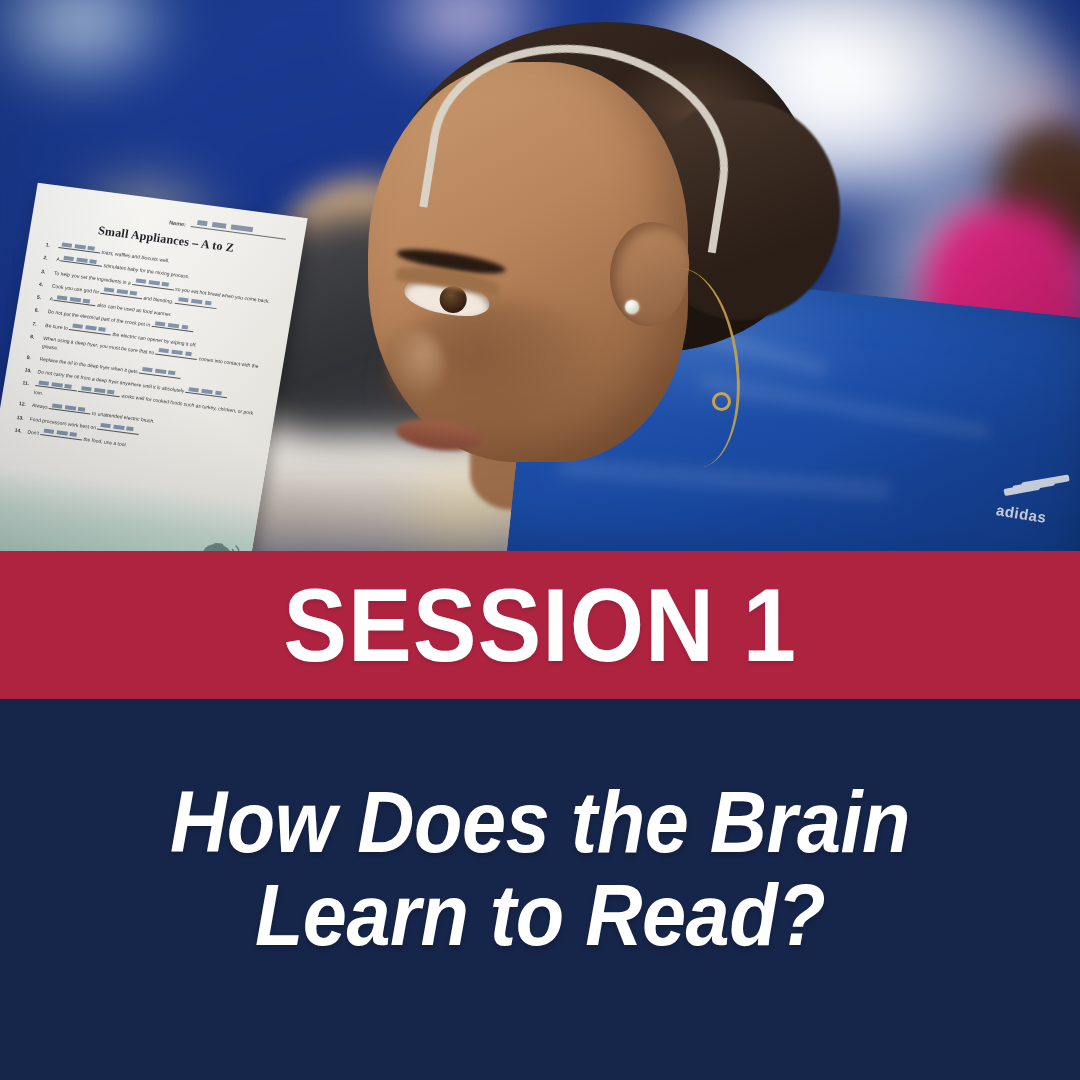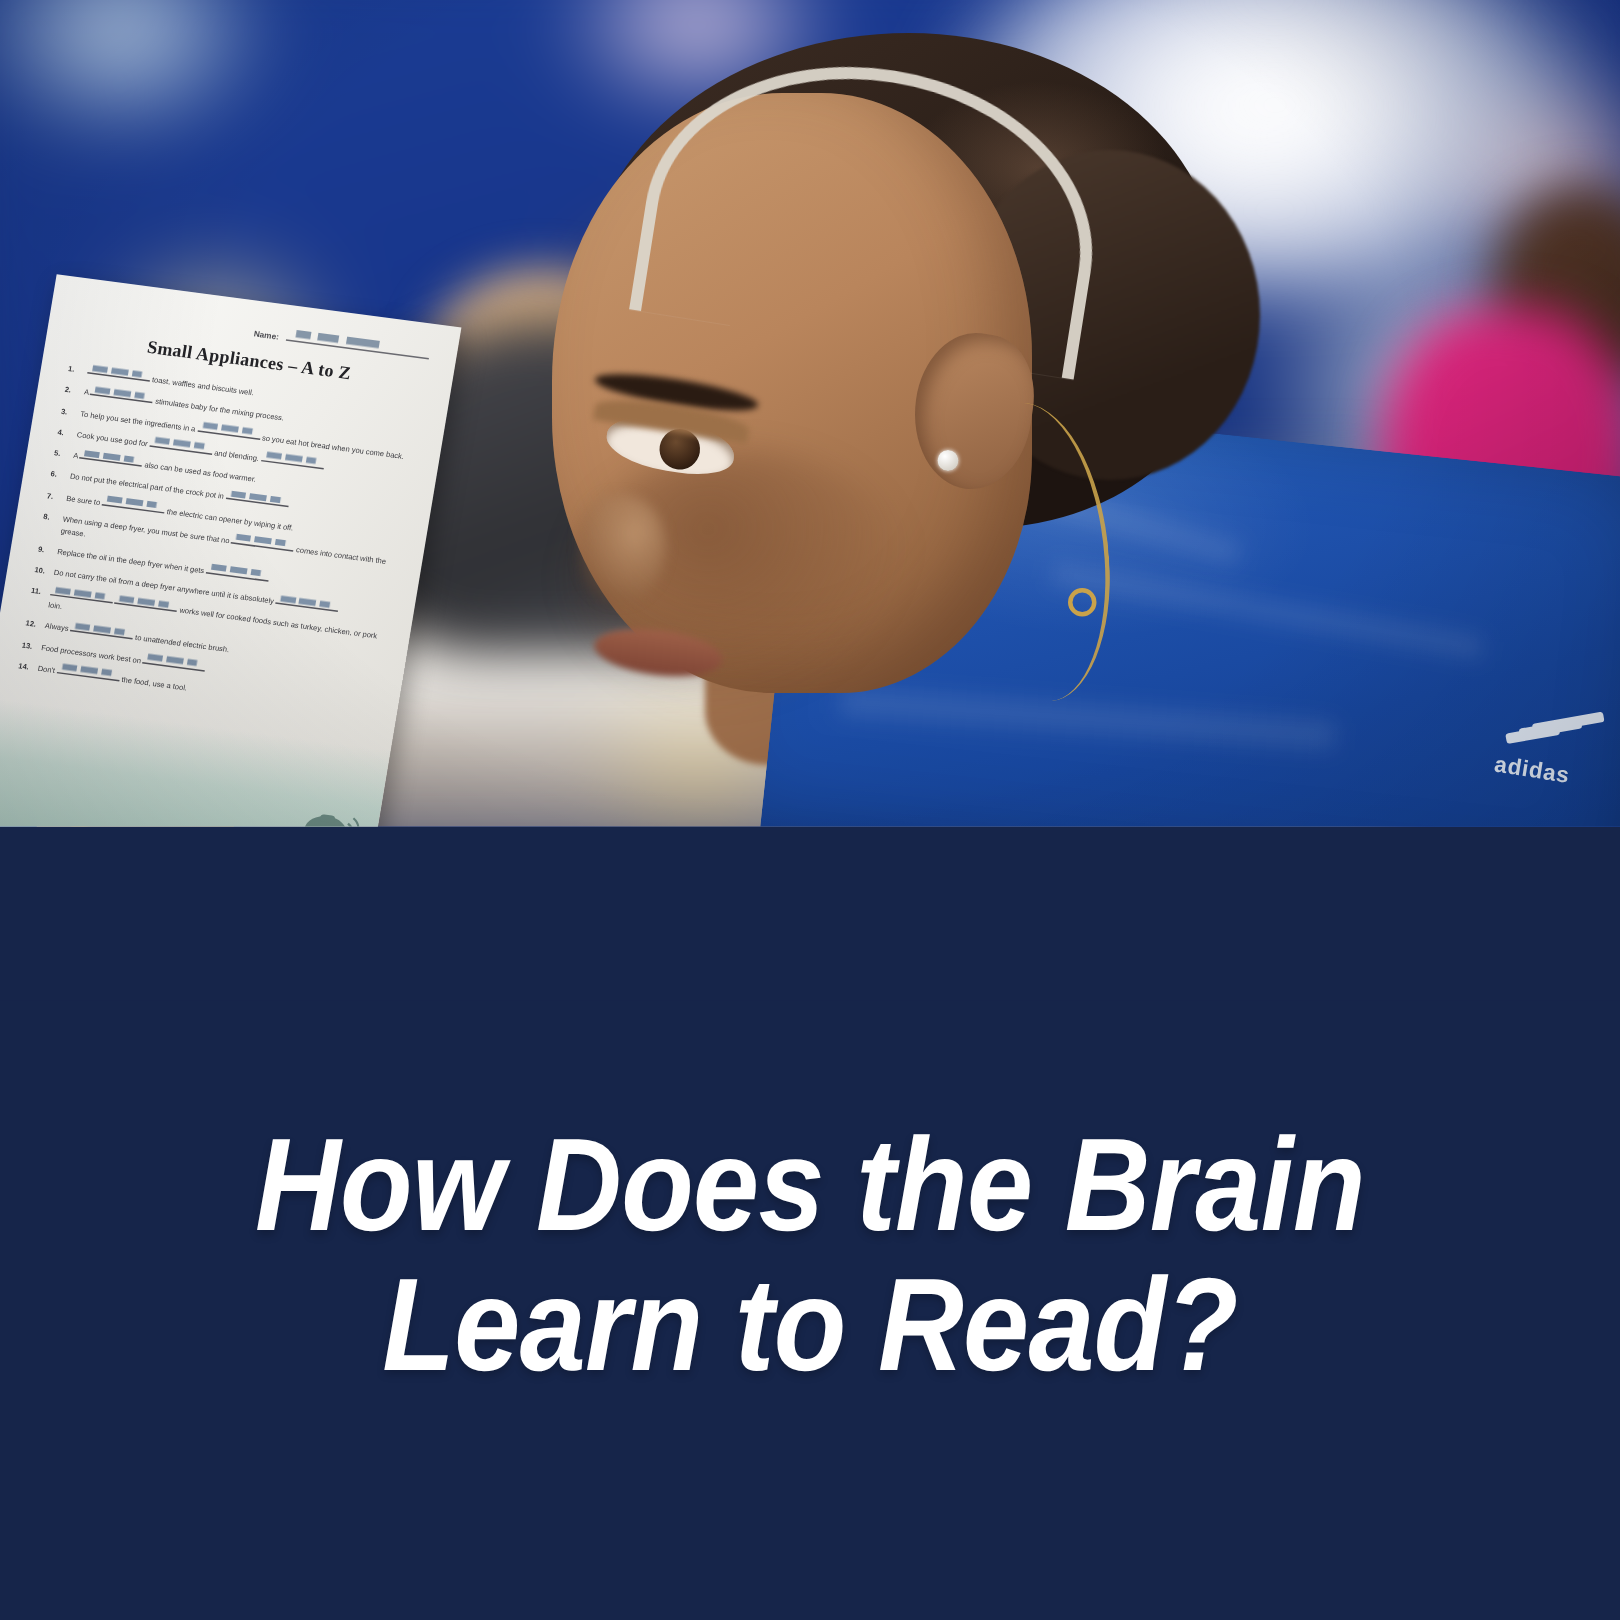--- a/index.html
+++ b/index.html
@@ -443,21 +443,21 @@
     letter-spacing: 1px;
     color: #ffffff;
     transform: scaleX(.92);
     white-space: nowrap;
     text-shadow: 0 2px 4px rgba(0,0,0,.12);
   }
 
   
   .band-title {
     position: absolute;
-    left: 0; top: 667px;
+    left: 0; top: 699px;
     width: 1080px; height: 381px;
     background: #16254a;
     display: flex;
     align-items: flex-start;
     justify-content: center;
   }
   .title-text {
     margin-top: 76px;
     width: 880px;
     text-align: center;
@@ -601,20 +601,23 @@
         <rect x="8" y="15" width="28" height="13" rx="5" fill="#3f5d56"></rect>
         <rect x="17" y="4" width="10" height="5" rx="2.5" fill="#4e6f68"></rect>
         <path d="M36 8 q5 3 3 9" stroke="#4e6f68" stroke-width="1.6" fill="none"></path>
         <path d="M39 4 q6 4 4 11" stroke="#4e6f68" stroke-width="1.4" fill="none"></path>
       </svg>
     </div>
 
     <div class="photo-vignette"></div>
   </div>
 
+  <div class="band-session">
+    <span class="session-text">SESSION 1</span>
+  </div>
 
   <div class="band-title">
     <h1 class="title-text">
       <span class="title-line">How Does the Brain</span>
       <span class="title-line">Learn to Read?</span>
     </h1>
   </div>
 
 </div>
 

